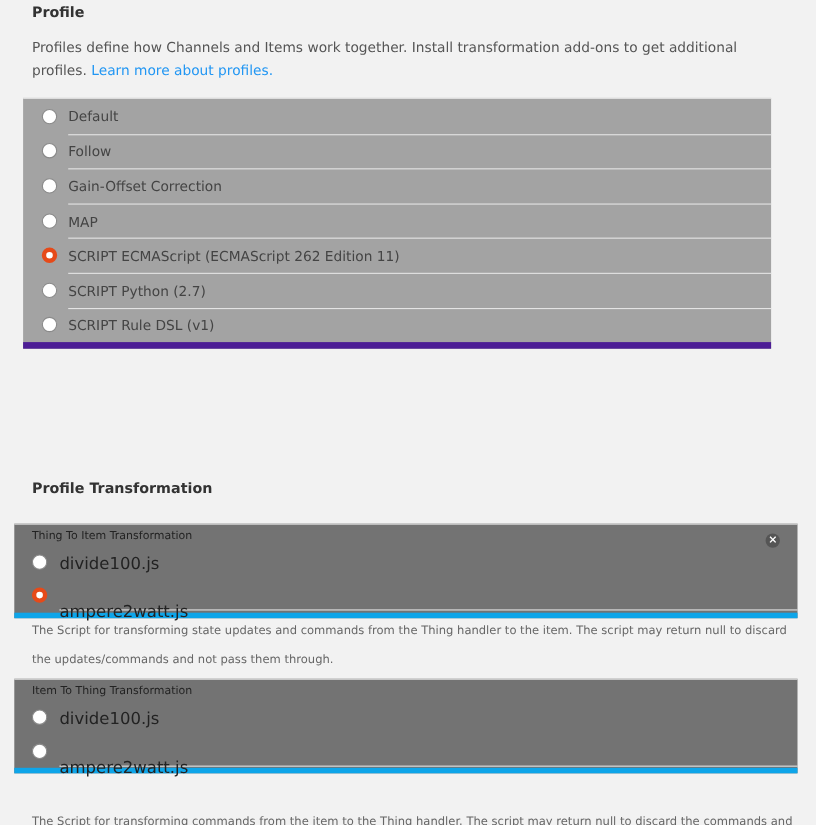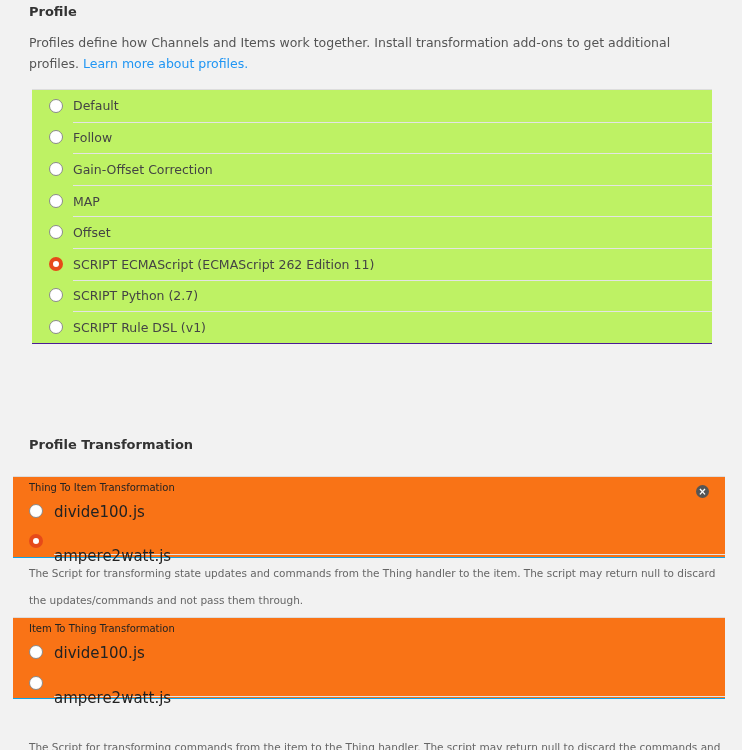--- a/index.html
+++ b/index.html
@@ -13,23 +13,23 @@
   .section-title {
     position: absolute; left: 29px;
     font-size: 13px; font-weight: bold; color: #333;
   }
   .desc {
     position: absolute; left: 29px; width: 660px;
     font-size: 12.5px; line-height: 21px; color: #555;
   }
   .desc a { color: #2196f3; text-decoration: none; }
   .list {
-    position: absolute; left: 32px; width: 680px;
-    background: #bef264;
-    border-top: 1px solid #ddd; border-bottom: 1px solid #4c1d95;
+    position: absolute; left: 21px; width: 680px;
+    background: #a3a3a3;
+    border-top: 1px solid #ddd; border-bottom: 6px solid #4c1d95;
   }
   .row {
     position: relative; height: 31.6px;
     display: flex; align-items: center;
   }
   .row .radio { margin-left: 17px; }
   .row .label {
     position: absolute; left: 41px; right: 0; top: 0; bottom: 0;
     display: flex; align-items: center;
     font-size: 12.5px; color: #444;
@@ -38,22 +38,22 @@
   .radio {
     width: 14px; height: 14px; border-radius: 50%;
     border: 1px solid #8a8a8a; box-sizing: border-box;
     background: #fff; flex: none;
   }
   .radio.checked {
     border: 4px solid #e64a19; background: #fff;
   }
   .config-block {
     position: absolute; left: 13px; width: 712px;
-    background: #f97316;
-    border-top: 1px solid #ddd; border-bottom: 1px solid #0ea5e9;
+    background: #737373;
+    border-top: 1px solid #ddd; border-bottom: 5px solid #0ea5e9;
   }
   .config-label {
     position: absolute; left: 16px; top: 5px;
     font-size: 10px; color: #222;
   }
   .clear-icon {
     position: absolute; right: 16px; top: 8px;
     width: 13px; height: 13px; border-radius: 50%;
     background: #555; color: #fff;
     font-size: 10px; line-height: 13px; text-align: center; font-weight: bold;
@@ -95,24 +95,20 @@
   </div>
   <div class="row">
     <span class="radio"></span>
     <span class="label">Gain-Offset Correction</span>
   </div>
   <div class="row">
     <span class="radio"></span>
     <span class="label">MAP</span>
   </div>
   <div class="row">
-    <span class="radio"></span>
-    <span class="label">Offset</span>
-  </div>
-  <div class="row">
     <span class="radio checked"></span>
     <span class="label">SCRIPT ECMAScript (ECMAScript 262 Edition 11)</span>
   </div>
   <div class="row">
     <span class="radio"></span>
     <span class="label">SCRIPT Python (2.7)</span>
   </div>
   <div class="row">
     <span class="radio"></span>
     <span class="label">SCRIPT Rule DSL (v1)</span>

